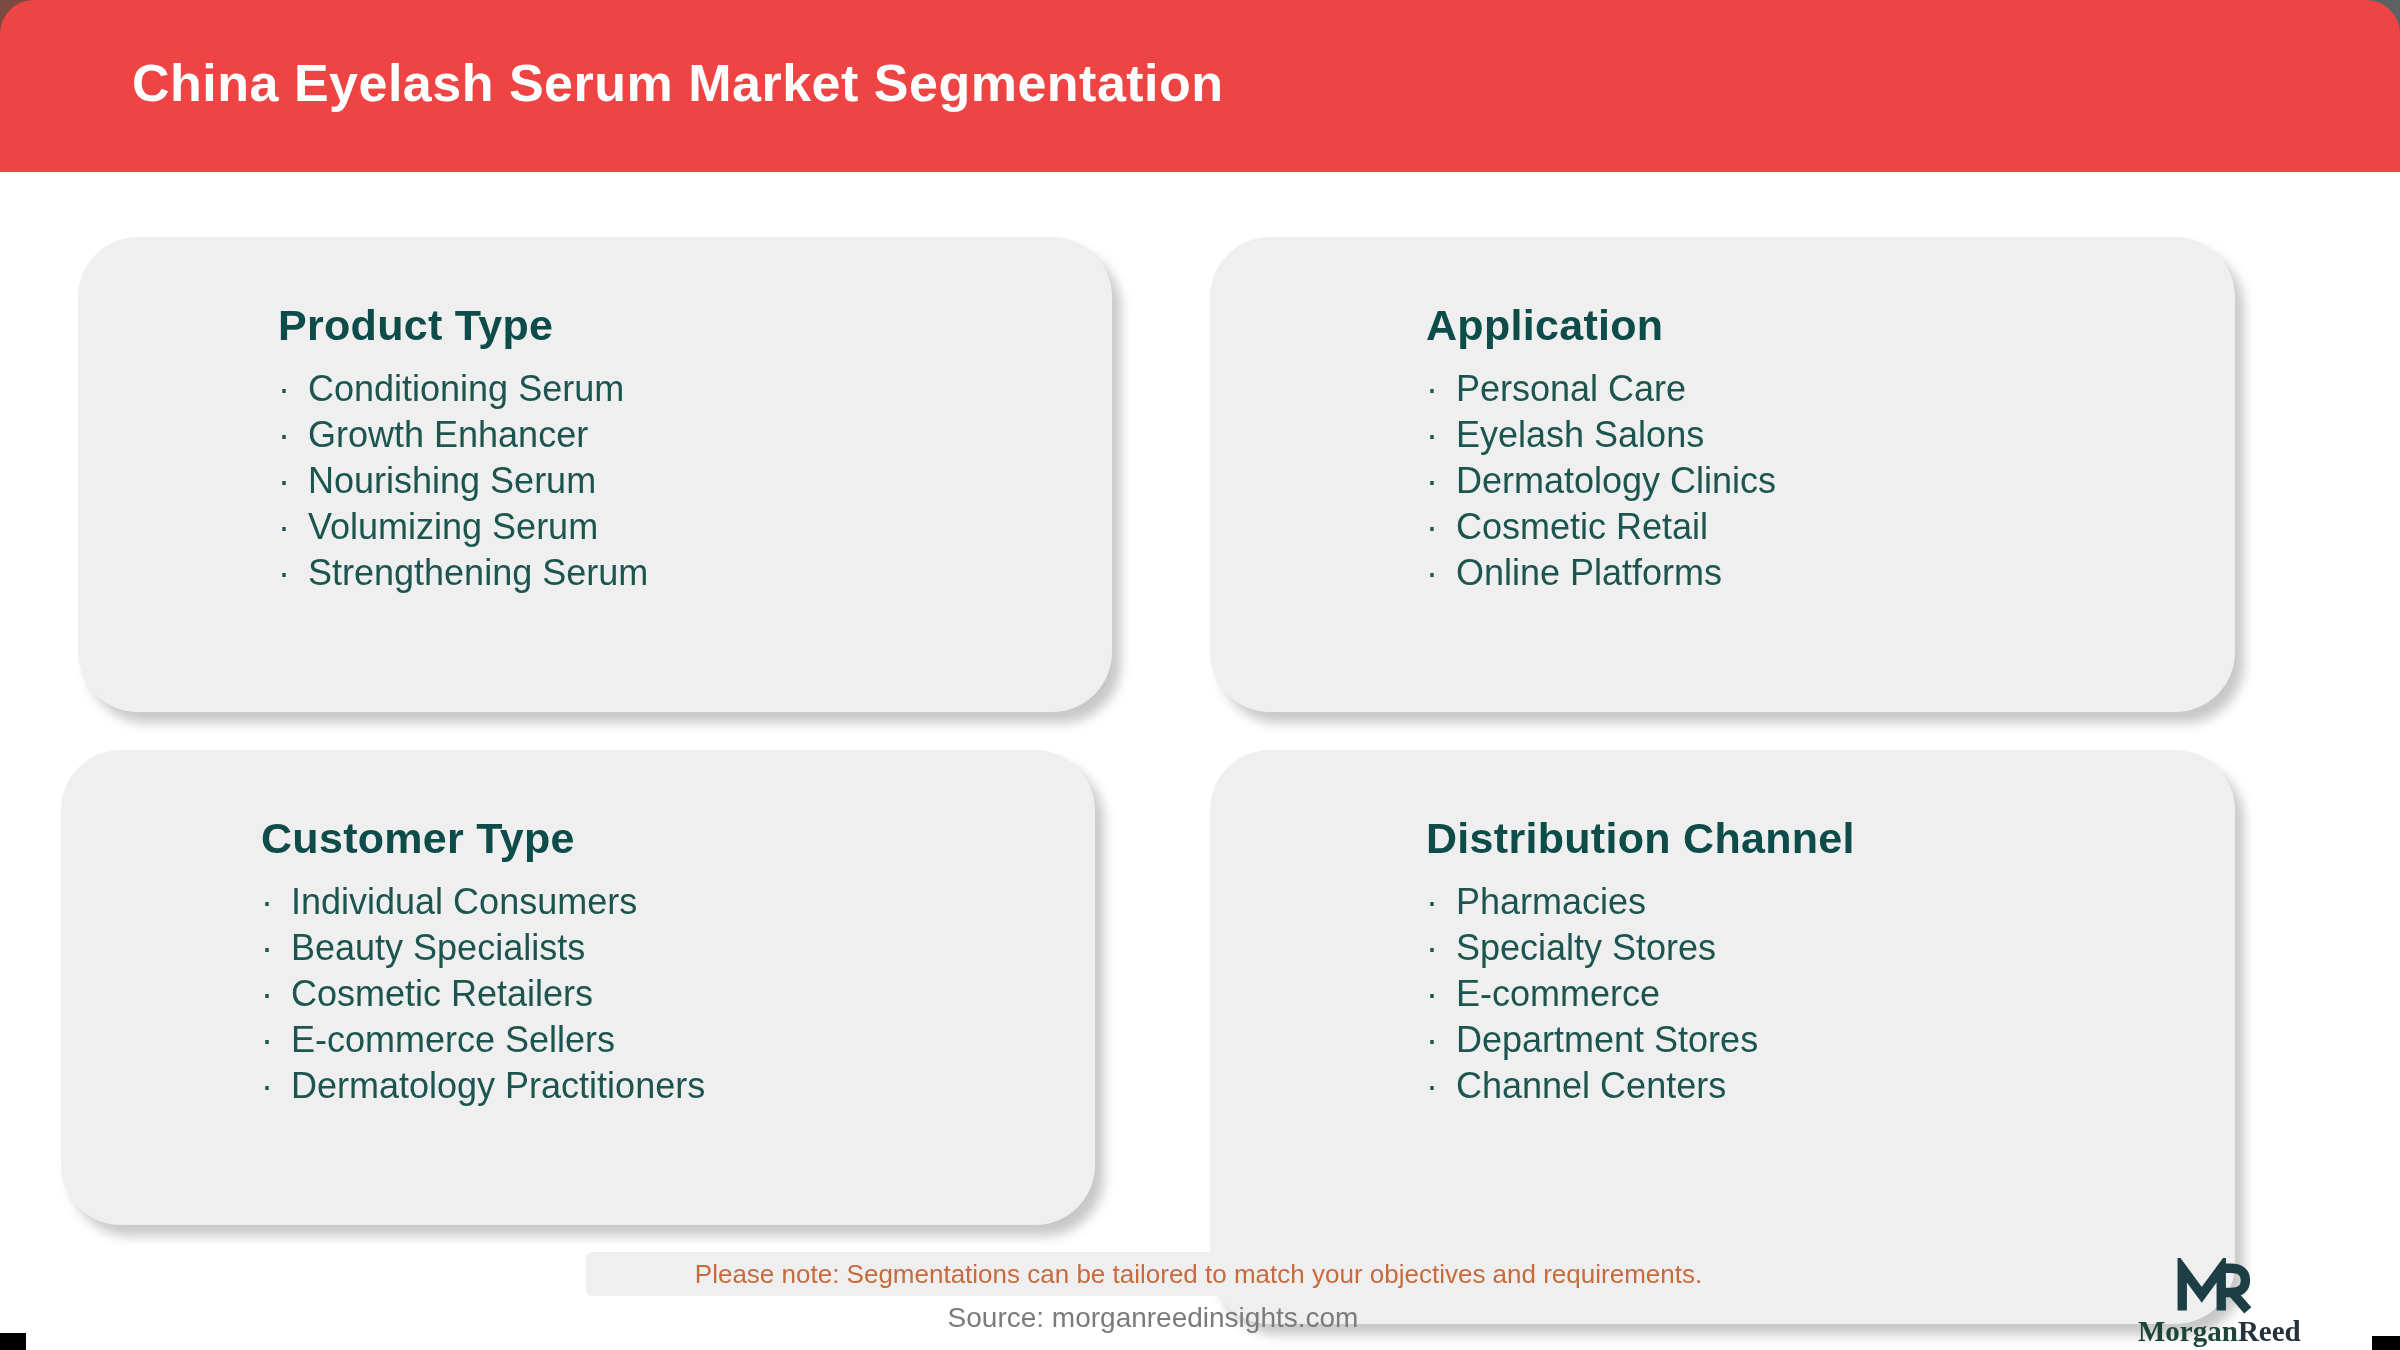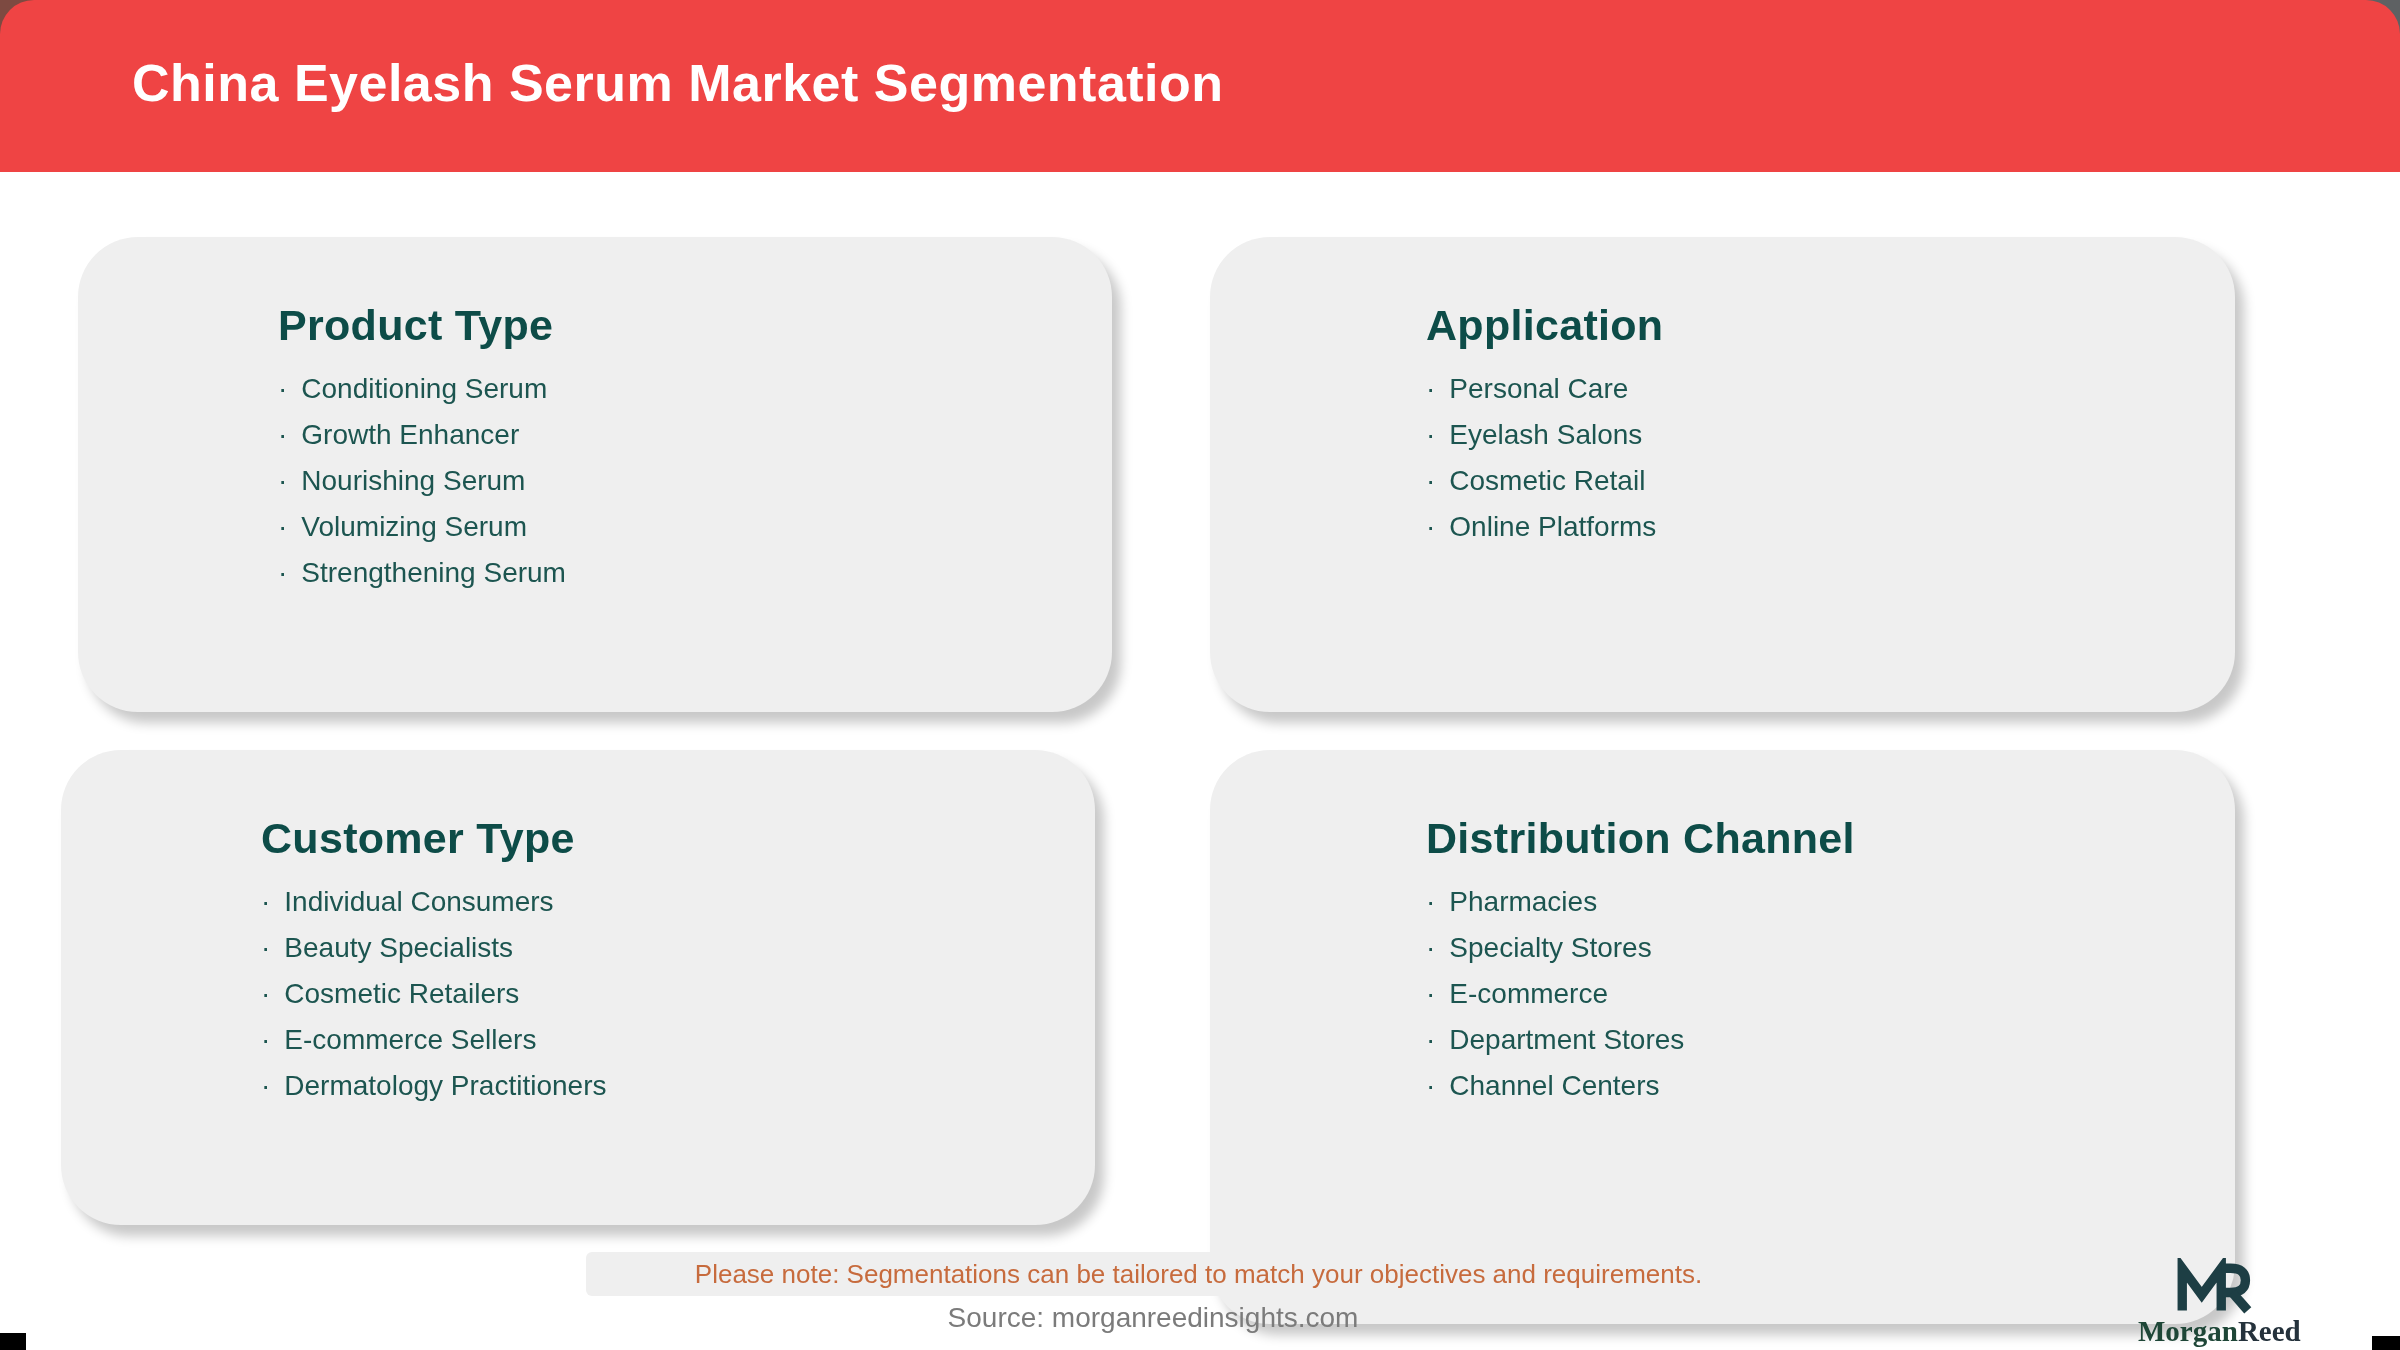--- a/index.html
+++ b/index.html
@@ -50,21 +50,21 @@
 
   .card h2 {
     margin: 0 0 16px 0;
     font-size: 43px;
     font-weight: 700;
     color: #0d4c48;
     letter-spacing: 0.3px;
   }
   .card ul { list-style: none; margin: 0; padding: 0; }
   .card li {
-    font-size: 28px;
+    font-size: 36px;
     line-height: 46px;
     color: #1c5550;
   }
   .card li::before { content: "\00B7\2002"; color: #1c5550; }
 
   
   .note-banner {
     position: absolute;
     left: 586px; top: 1252px;
     width: 1225px; height: 44px;
@@ -127,20 +127,21 @@
       <li>Volumizing Serum</li>
       <li>Strengthening Serum</li>
     </ul>
 </div>
 
 <div class="card c2">
   <h2>Application</h2>
   <ul>
       <li>Personal Care</li>
       <li>Eyelash Salons</li>
+      <li>Dermatology Clinics</li>
       <li>Cosmetic Retail</li>
       <li>Online Platforms</li>
     </ul>
 </div>
 
 <div class="card c3">
   <h2>Customer Type</h2>
   <ul>
       <li>Individual Consumers</li>
       <li>Beauty Specialists</li>

